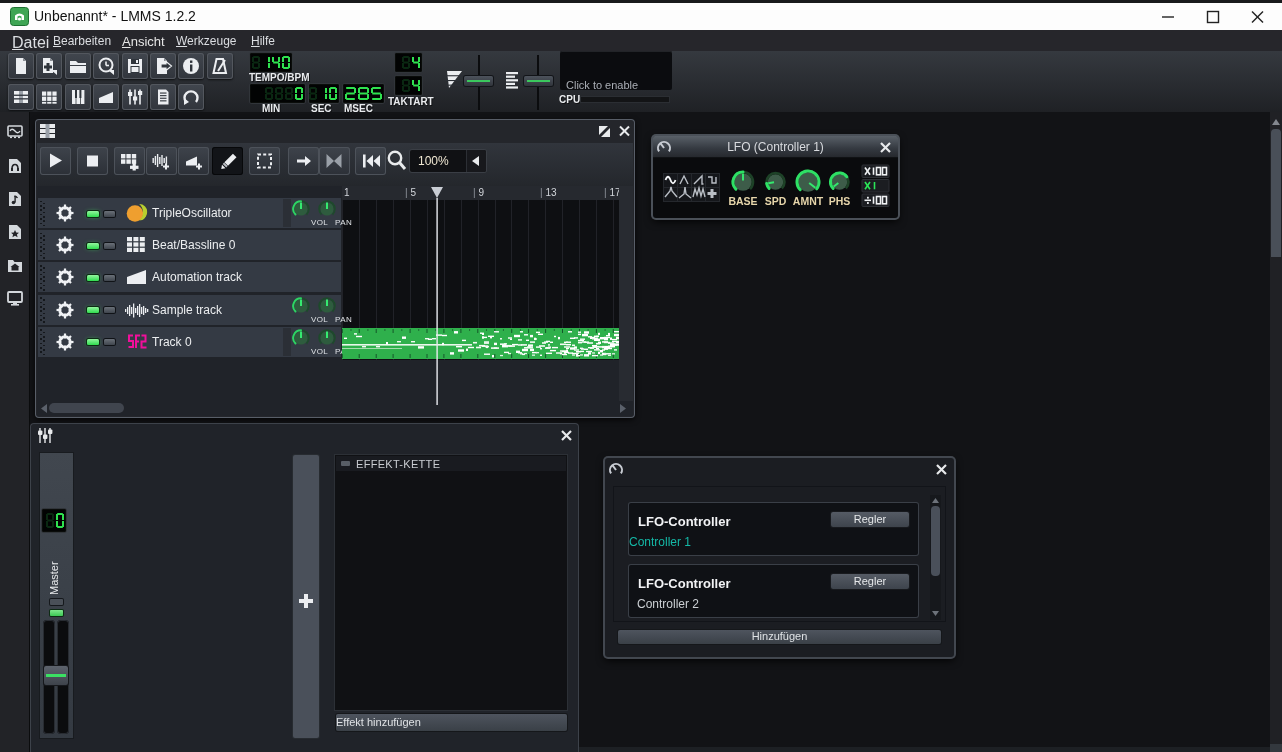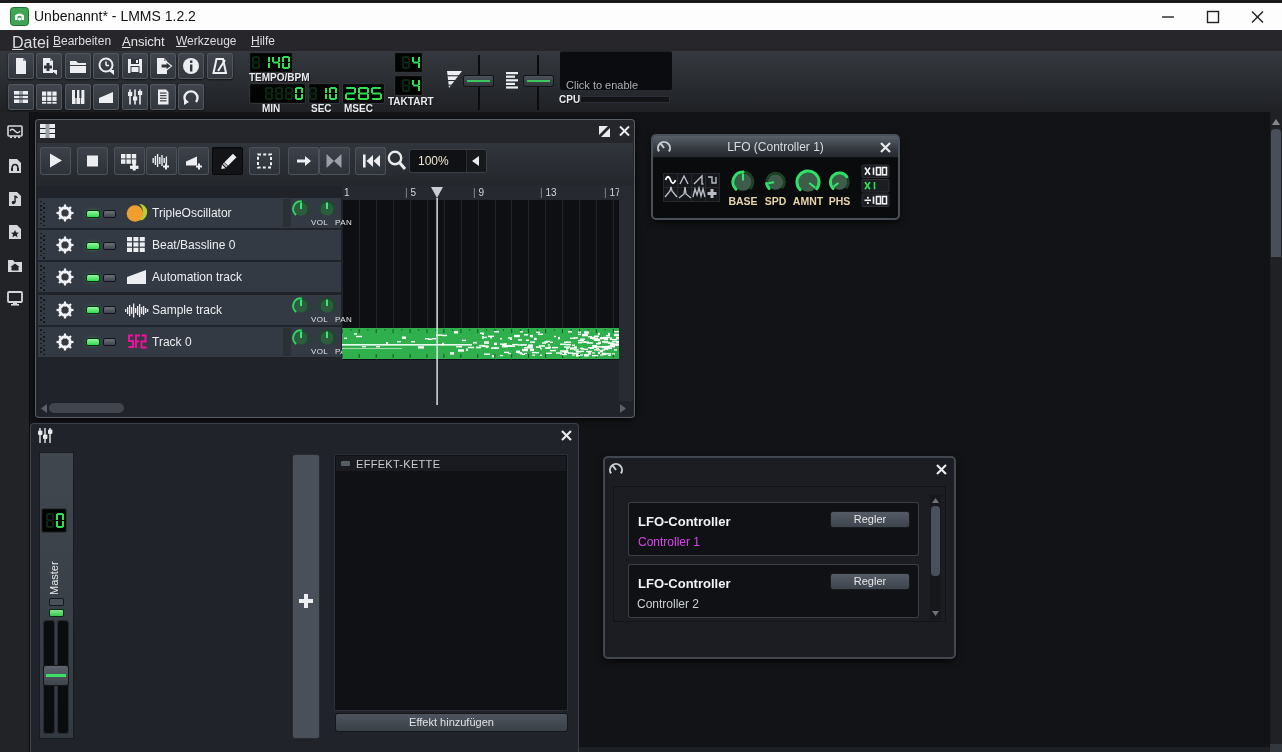--- a/index.html
+++ b/index.html
@@ -1067,46 +1067,49 @@
 <svg class="abs" style="left:5px;top:138px" width="16" height="16">
         <rect x="6" y="1" width="4" height="14" fill="#eceef1"></rect>
         <rect x="1" y="6" width="14" height="4" fill="#eceef1"></rect>
       </svg>
 </div>
 <div class="abs" style="left:304px;top:31px;width:232px;height:255px;background:#101114;box-shadow:0 0 0 1px #2c3036"></div>
 <div class="abs" style="left:305px;top:32px;width:230px;height:15px;background:#191b20"></div>
 <div class="abs" style="left:310px;top:37px;width:9px;height:5px;background:#585e66;border-radius:1px"></div>
 <div class="abs" style="left:325px;top:34px;font-size:11px;color:#c9ccd1;letter-spacing:0.3px">EFFEKT-KETTE</div>
 <div class="abs" style="left:305px;top:290px;width:231px;height:17px;border-radius:2px;background:linear-gradient(#4e545e,#3a4047);box-shadow:0 0 0 1px #15171a">
-<div style="text-align:center;font-size:11px;color:#dfe2e5;margin-top:2px">Effekt hinzufügen</div>
+<div style="text-align:left;font-size:11px;color:#dfe2e5;margin-top:2px">Effekt hinzufügen</div>
     </div>
 </div>
 <div class="win" style="left:605px;top:458px;width:349px;height:199px;background:#1b1d22;
 box-shadow:0 0 0 2px #42474f, 0 3px 8px #000;border-radius:3px">
 <svg class="abs" style="left:3px;top:3px" width="16" height="16">
       <path d="M 3.09 12.44 A 6 6 0 1 1 12.91 12.44" stroke="#c7cbd2" stroke-width="2" fill="none"></path>
       <line x1="8" y1="9" x2="4.2" y2="3.8" stroke="#c7cbd2" stroke-width="2"></line>
     </svg>
 <svg class="abs" style="left:331px;top:6px" width="12" height="11">
 <line x1="1" y1="1" x2="10" y2="10" stroke="#e8eaec" stroke-width="2.2"></line>
 <line x1="10" y1="1" x2="1" y2="10" stroke="#e8eaec" stroke-width="2.2"></line>
     </svg>
 <div class="abs" style="left:8px;top:28px;width:333px;height:136px;background:#1b1d22;box-shadow:inset 0 0 0 1px #121419"></div>
 <div class="abs" style="left:24px;top:45px;width:289px;height:52px;background:#0f1115;box-shadow:0 0 0 1px #3a3f47;border-radius:2px"></div>
 <div class="abs" style="left:33px;top:56px;font-size:13px;font-weight:bold;color:#f2f3f5">LFO-Controller</div>
 <div class="abs" style="left:226px;top:54px;width:78px;height:15px;border-radius:2px;background:linear-gradient(#555b65,#3e444c);box-shadow:0 0 0 1px #181a1e">
 <div style="text-align:center;font-size:11px;color:#e6e8ea;margin-top:1px">Regler</div>
     </div>
-<div class="abs" style="left:33px;top:77px;font-size:12px;color:#d946ef">Controller 1</div>
+<div class="abs" style="left:24px;top:77px;font-size:12px;color:#14b8a6">Controller 1</div>
 <div class="abs" style="left:24px;top:107px;width:289px;height:52px;background:#0f1115;box-shadow:0 0 0 1px #3a3f47;border-radius:2px"></div>
 <div class="abs" style="left:33px;top:118px;font-size:13px;font-weight:bold;color:#f2f3f5">LFO-Controller</div>
 <div class="abs" style="left:226px;top:116px;width:78px;height:15px;border-radius:2px;background:linear-gradient(#555b65,#3e444c);box-shadow:0 0 0 1px #181a1e">
 <div style="text-align:center;font-size:11px;color:#e6e8ea;margin-top:1px">Regler</div>
     </div>
 <div class="abs" style="left:32px;top:139px;font-size:12px;color:#ccd0d4">Controller 2</div>
 <div class="abs" style="left:325px;top:37px;width:11px;height:125px;background:#16181c"></div>
 <svg class="abs" style="left:326px;top:39px" width="9" height="7">
       <path d="M4.5 1 L8 6 L1 6 Z" fill="#6d727a"></path>
     </svg>
 <div class="abs" style="left:326px;top:48px;width:9px;height:70px;background:#4a505a;border-radius:4px"></div>
 <svg class="abs" style="left:326px;top:152px" width="9" height="7">
       <path d="M1 1 L8 1 L4.5 6 Z" fill="#6d727a"></path>
     </svg>
+<div class="abs" style="left:13px;top:172px;width:323px;height:14px;border-radius:2px;background:linear-gradient(#4e545e,#3a4047);box-shadow:0 0 0 1px #15171a">
+<div style="text-align:center;font-size:11px;color:#dfe2e5;margin-top:0px">Hinzufügen</div>
+    </div>
 </div>
 </body></html>

